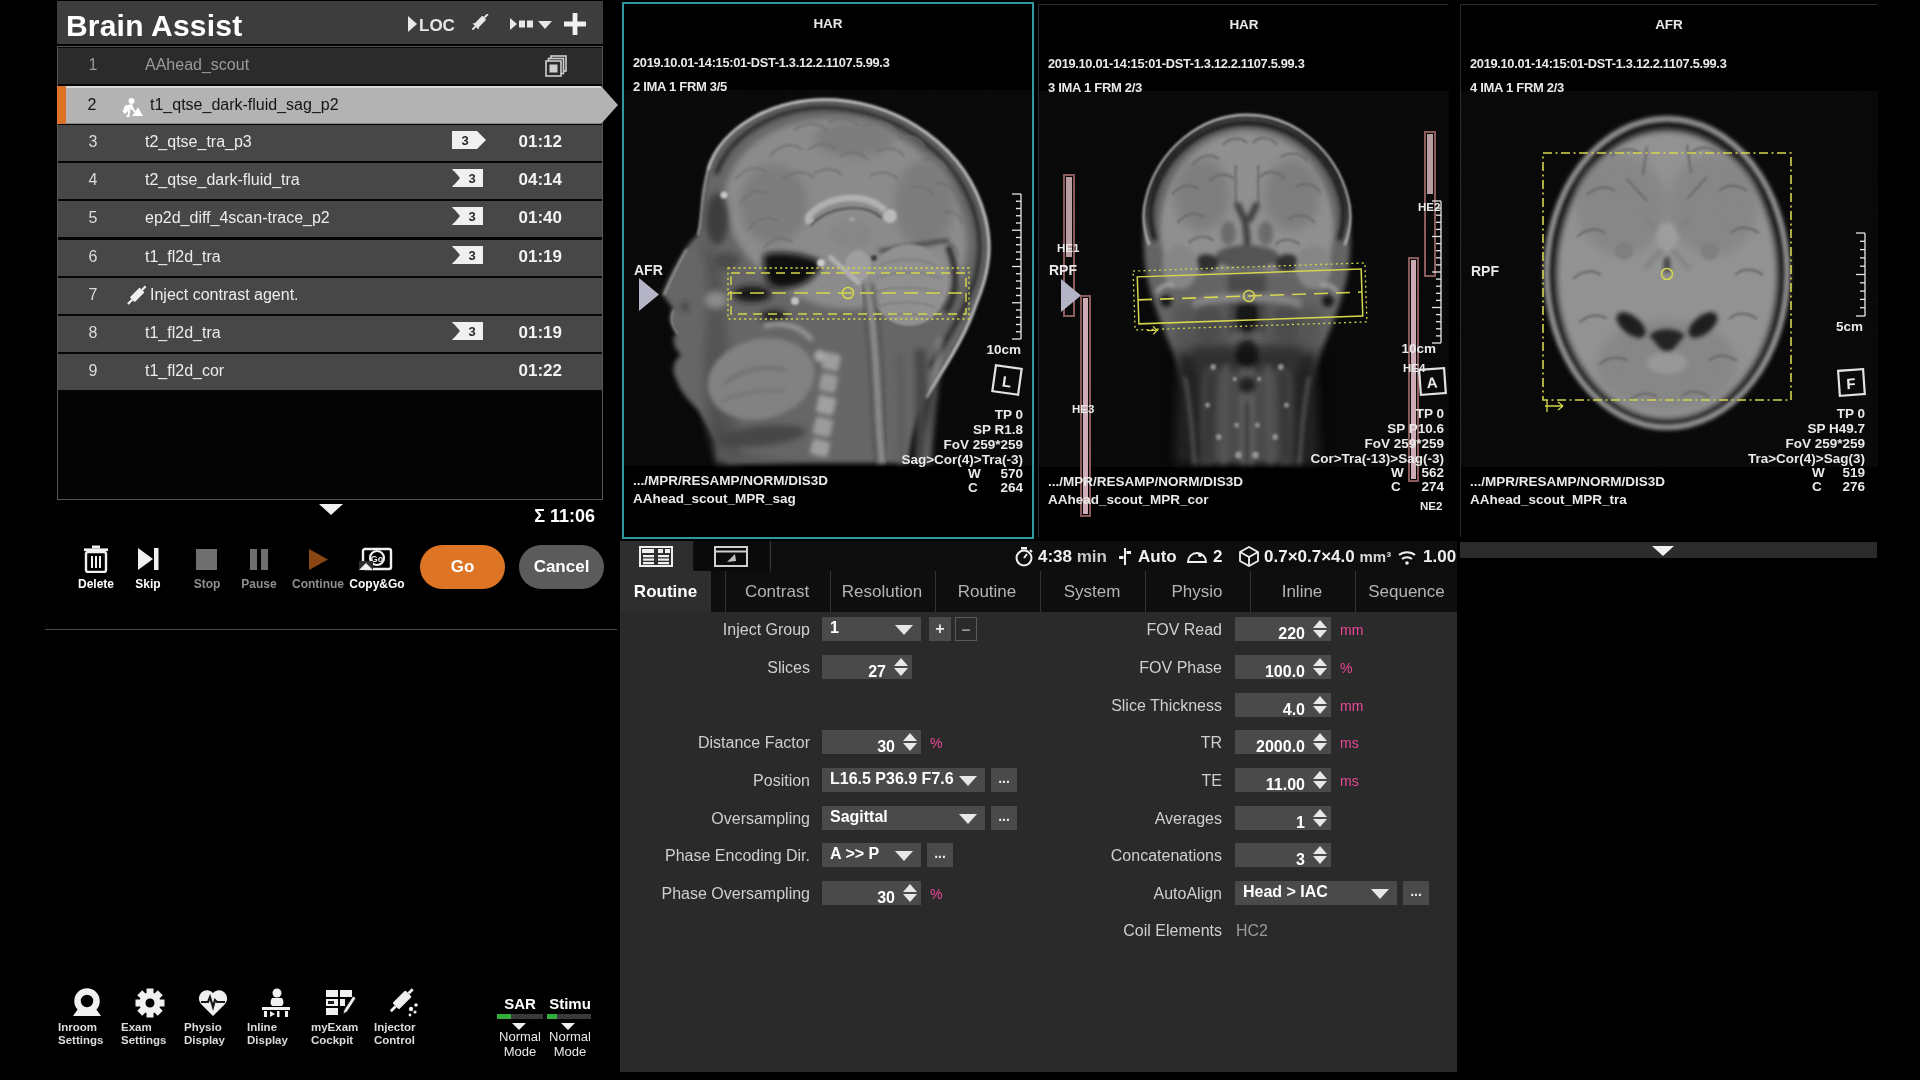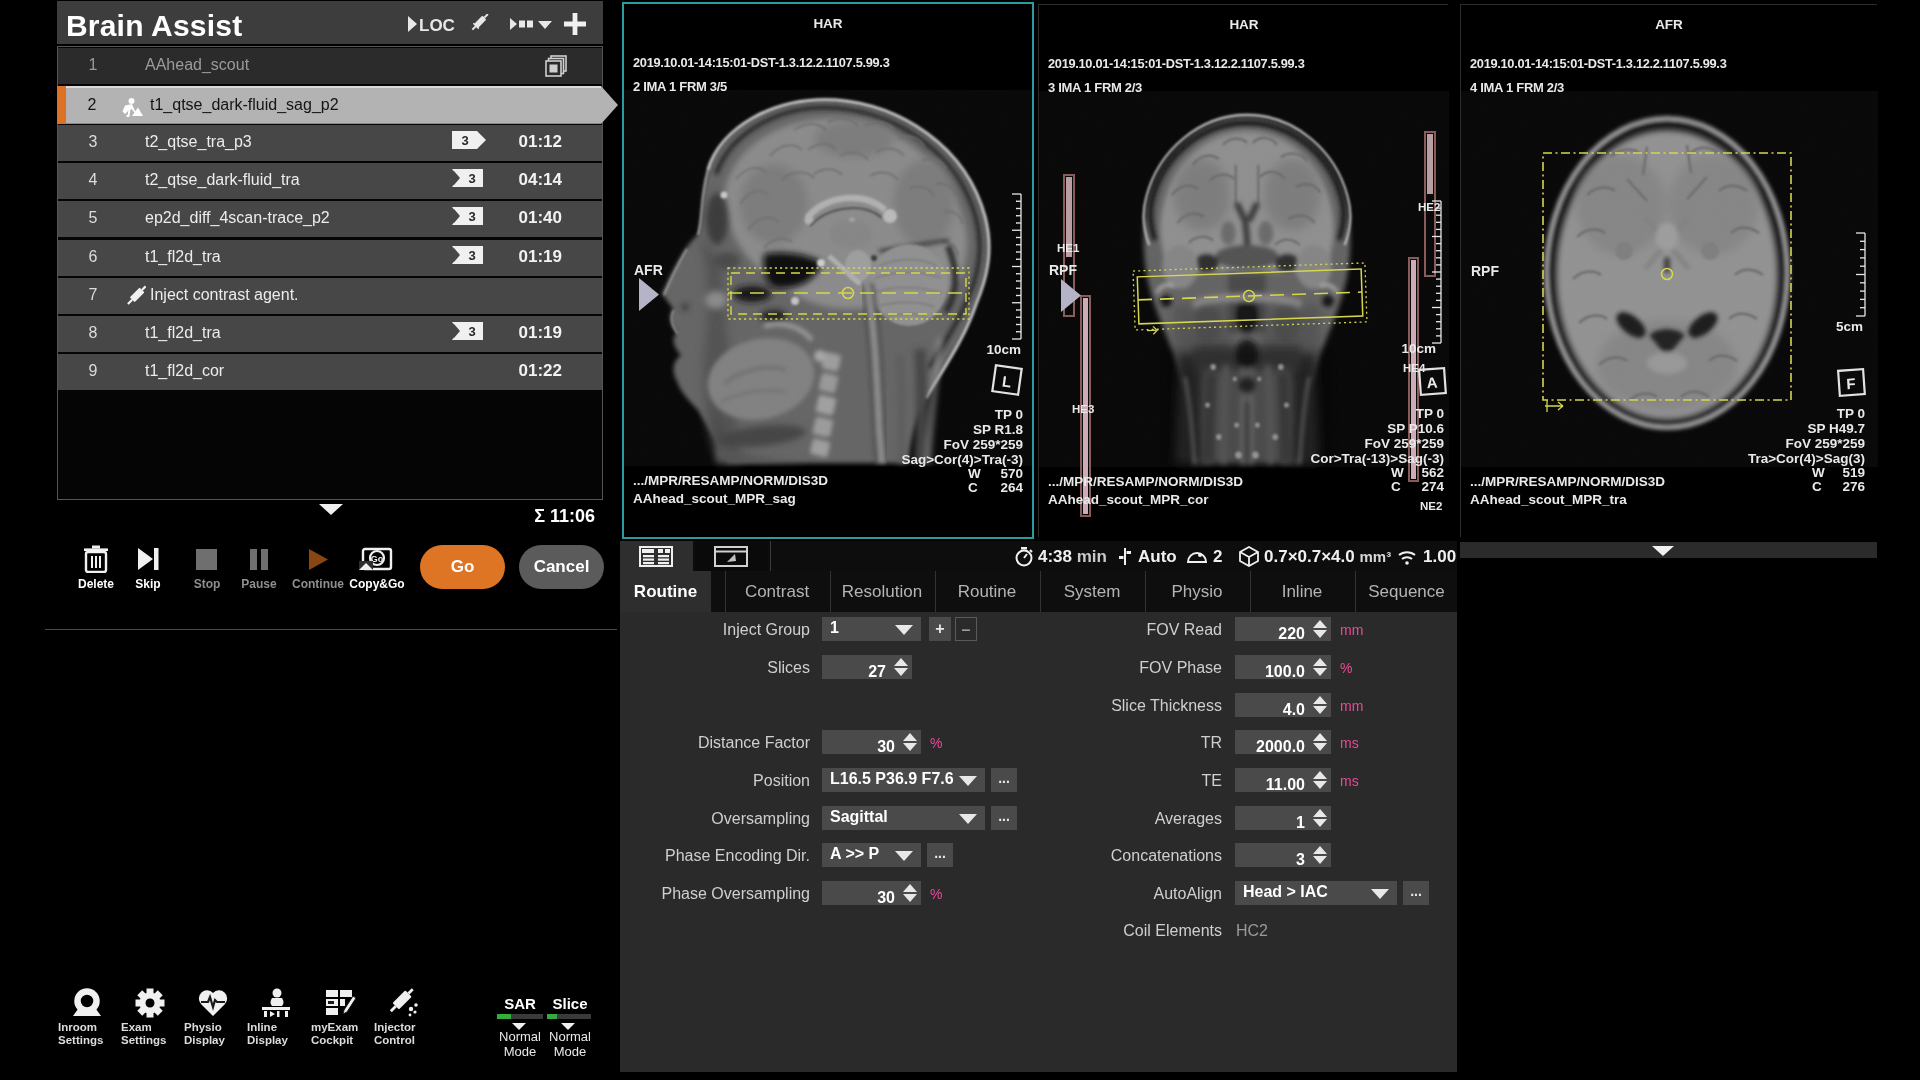--- a/index.html
+++ b/index.html
@@ -313,21 +313,21 @@
     </svg>
   <div>Injector<br>Control</div>
 </div>
 
 <div class="abs sarlbl" style="left:495px; top:995px; width:50px;">SAR</div>
 <div class="abs sarbar" style="left:497px; top:1014px; width:46px;">
     <div class="fill" style="width:14px;"></div>
   </div>
 <div class="abs sartri" style="left:512px; top:1023px;"></div>
 <div class="abs sarmode" style="left:495px; top:1029px; width:50px;">Normal<br>Mode</div>
-<div class="abs sarlbl" style="left:545px; top:995px; width:50px;">Slice</div>
+<div class="abs sarlbl" style="left:545px; top:995px; width:50px;">Stimu</div>
 <div class="abs sarbar" style="left:547px; top:1014px; width:44px;">
     <div class="fill" style="width:10px;"></div>
   </div>
 <div class="abs sartri" style="left:561px; top:1023px;"></div>
 <div class="abs sarmode" style="left:545px; top:1029px; width:50px;">Normal<br>Mode</div>
 
 <div class="abs" id="vp1">
 <svg width="408" height="533" viewBox="0 0 408 533" font-family="Liberation Sans">
 <defs>
   <filter id="b1" x="-30%" y="-30%" width="160%" height="160%">

